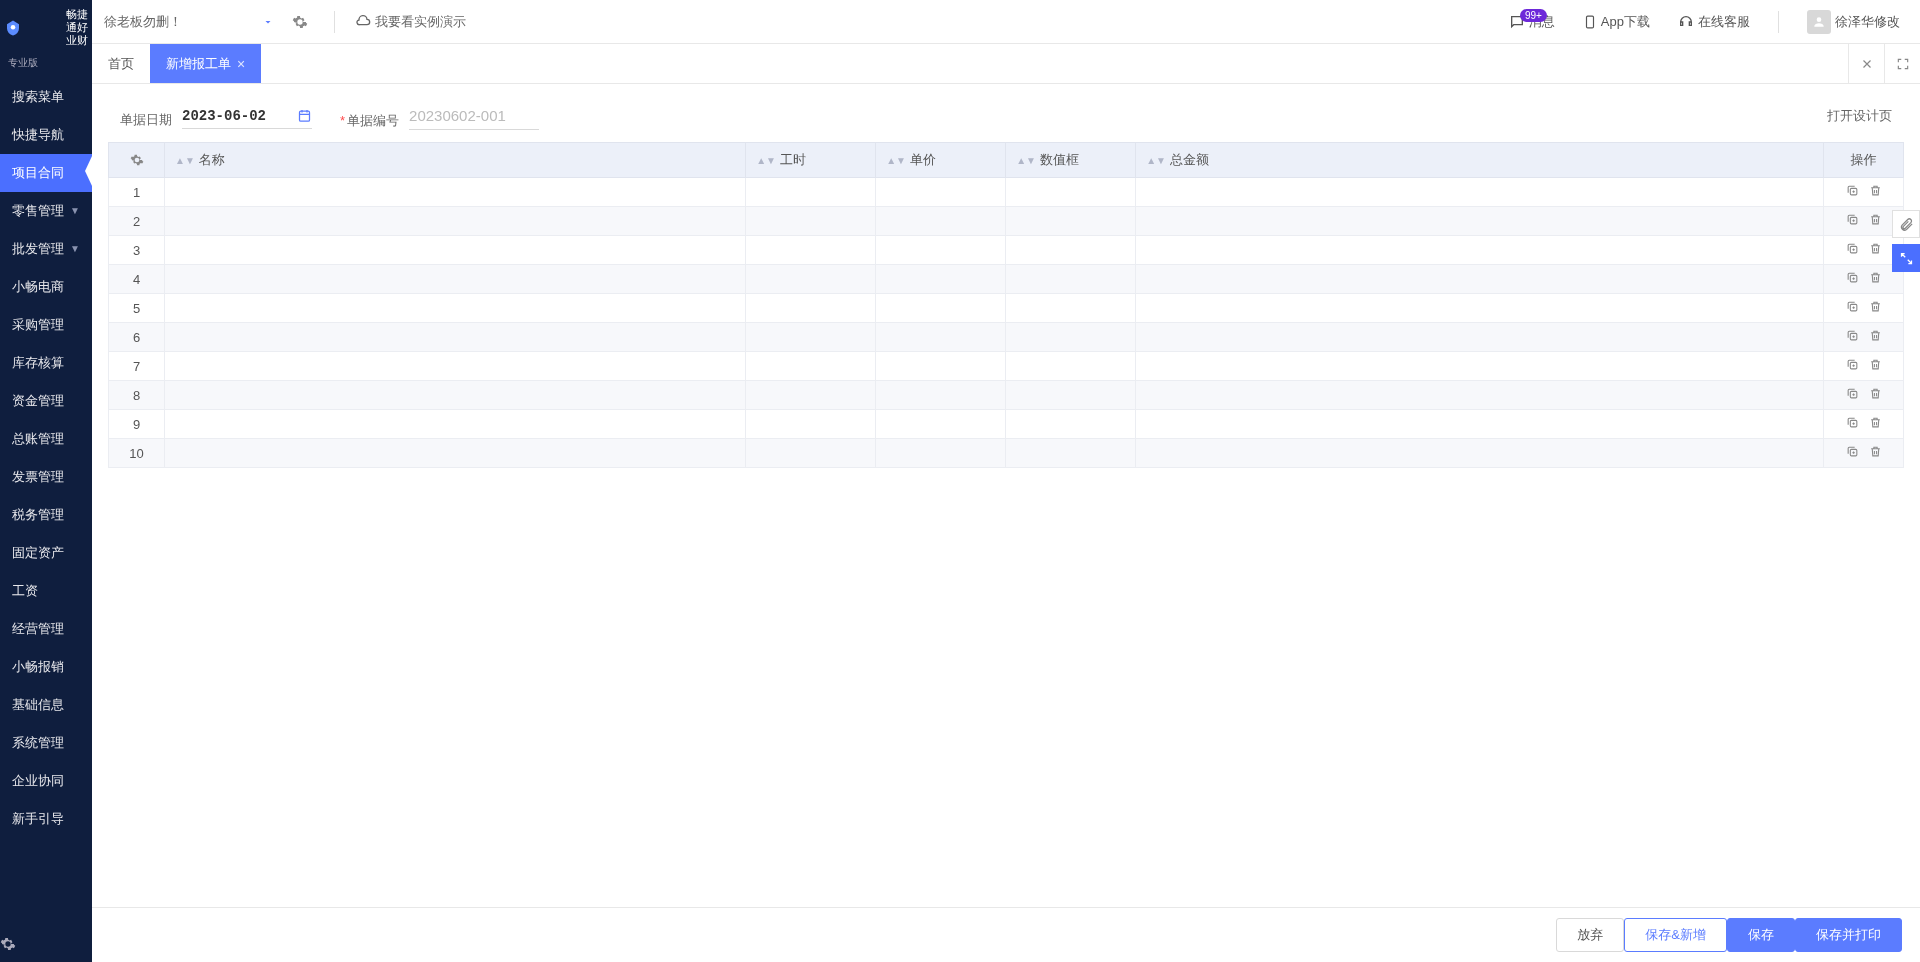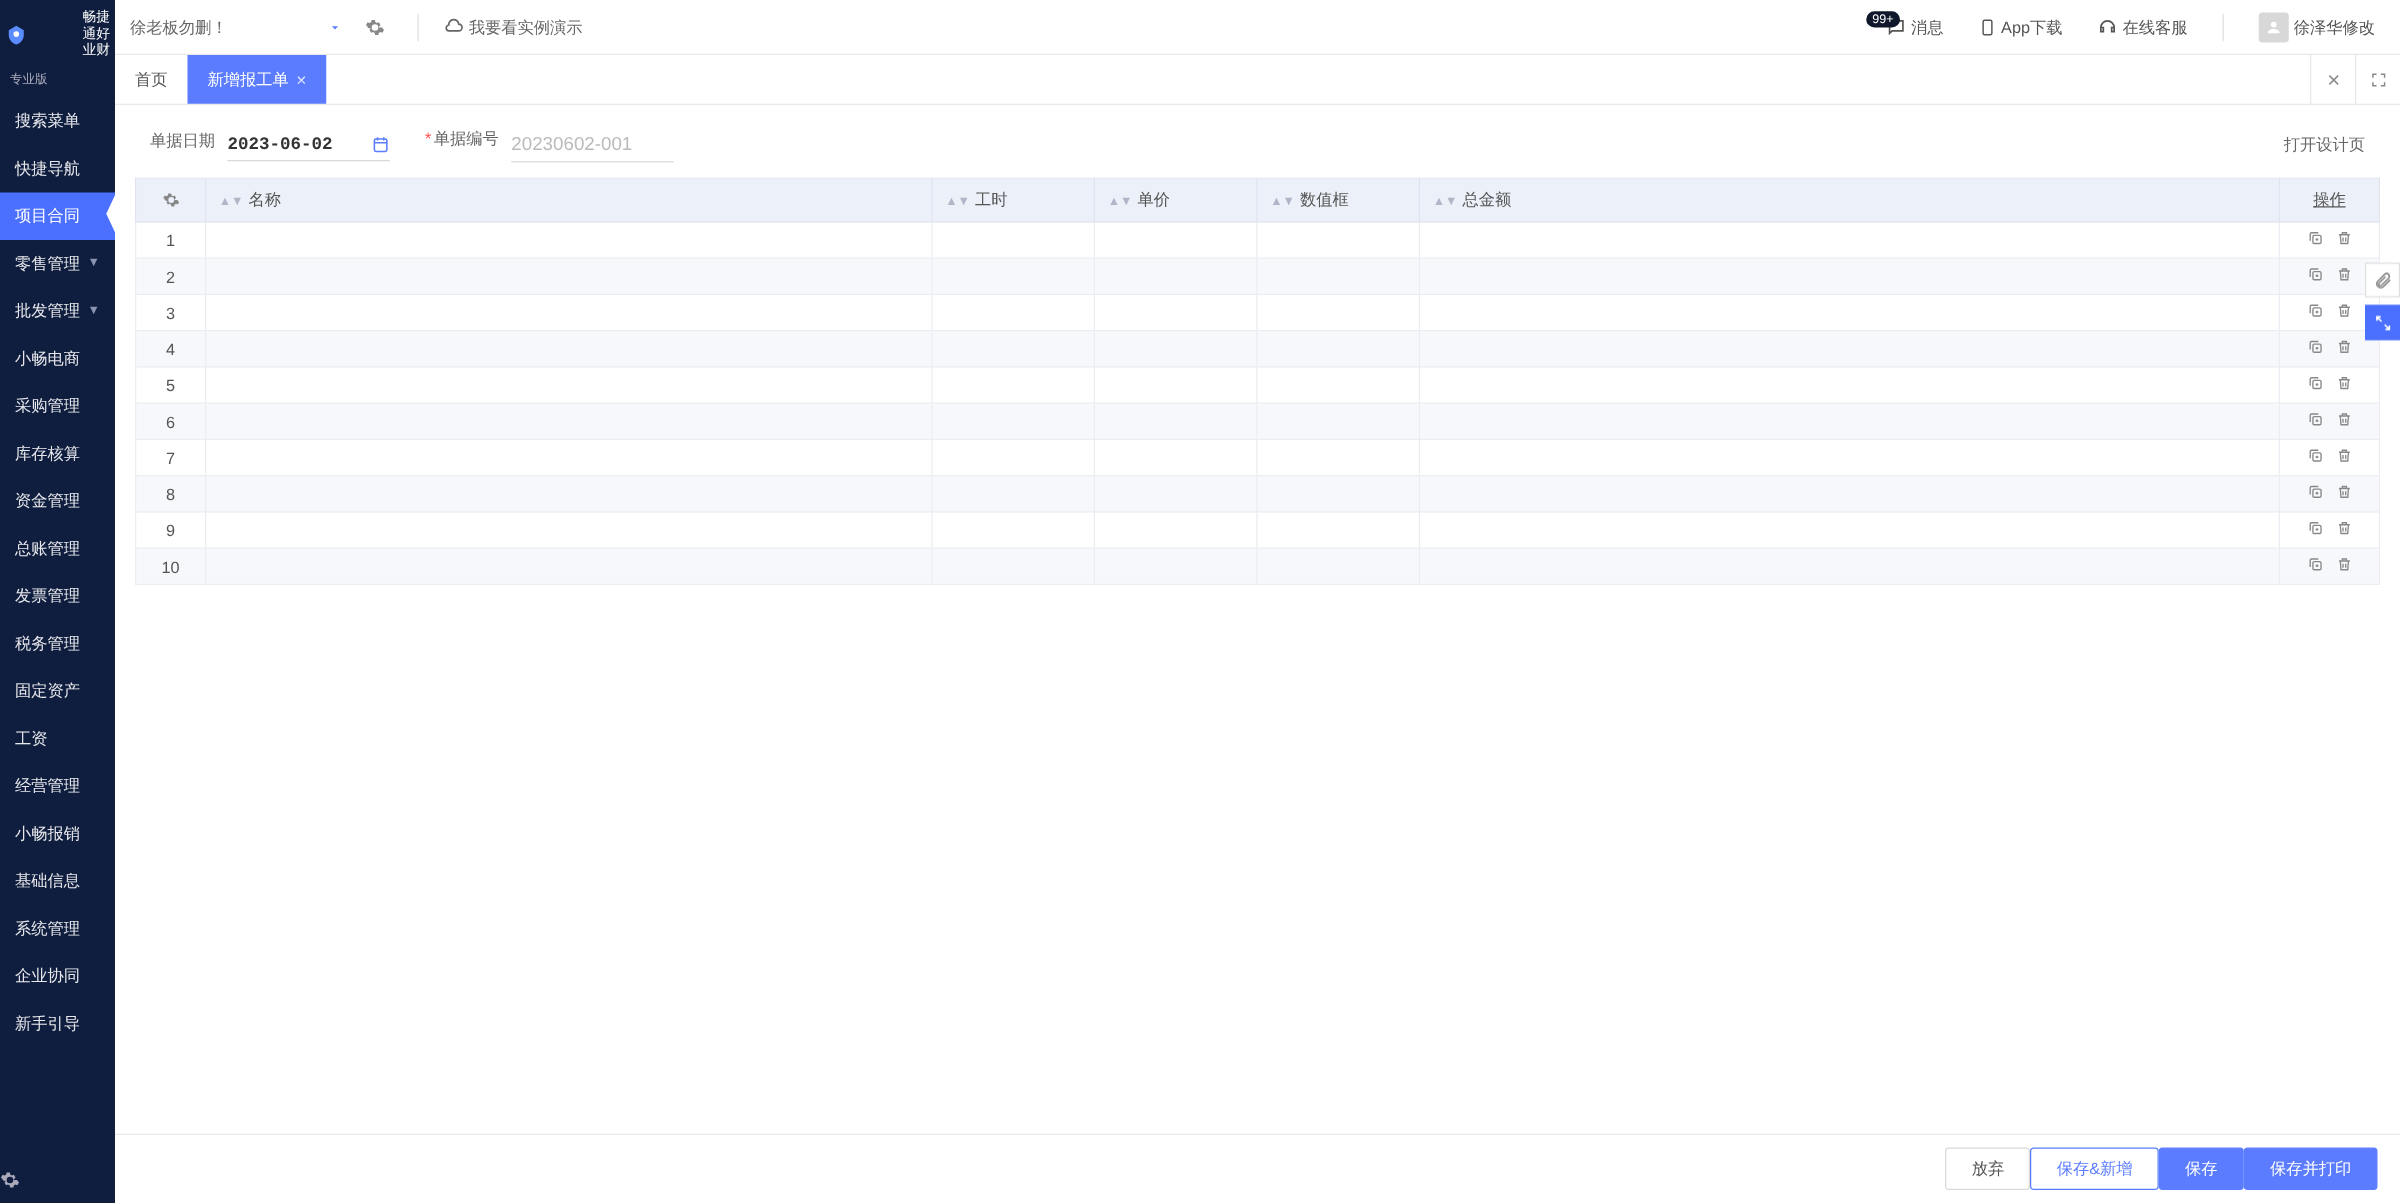--- a/index.html
+++ b/index.html
@@ -101,22 +101,22 @@
     .topbar-spacer { flex: 1; }
     .topbar-item {
       display: flex; align-items: center; gap: 4px;
       color: #555; cursor: pointer;
       padding: 0 8px;
       font-size: 13px;
       position: relative;
     }
     .badge {
       position: absolute;
-      top: -4px; right: 43px;
-      background: #0f172a;
+      top: -4px; right: 16px;
+      background: #6d28d9;
       color: #fff;
       font-size: 10px;
       padding: 1px 5px;
       border-radius: 8px;
       margin-left: 22px;
     }
     .avatar {
       width: 24px; height: 24px;
       background: #d8d8d8;
       border-radius: 3px;
@@ -159,21 +159,21 @@
     
     
     .form-header {
       display: flex;
       align-items: center;
       padding: 18px 28px 12px;
       gap: 28px;
     }
     .form-field {
       display: flex;
-      align-items: flex-start;
+      align-items: flex-end;
       gap: 10px;
     }
     .field-label { color: #666; font-size: 13px; }
     .required { color: #ff4d4f; margin-right: 2px; }
     .date-input {
       display: flex; align-items: center; gap: 8px;
       border-bottom: 1px solid #d9d9d9;
       padding: 4px 0;
       width: 130px;
       justify-content: space-between;
@@ -211,21 +211,21 @@
     thead th .sort { color: #b0b6c8; font-size: 10px; margin-right: 4px; display: inline-flex; flex-direction: column; line-height: 5px; }
     tbody td {
       border: 1px solid #ebedf2;
       padding: 6px 10px;
       height: 26px;
       color: #555;
     }
     tbody tr:nth-child(even) td { background: #f7f8fb; }
     .col-idx { width: 56px; text-align: center; }
     .col-gear { width: 56px; text-align: center; }
-    .col-act { width: 80px; text-align: center; text-decoration: underline; }
+    .col-act { width: 80px; text-align: center; }
     .row-act {
       display: inline-flex; gap: 10px;
       color: #888;
     }
     .row-act span { cursor: pointer; }
     
     
     .float-actions {
       position: fixed;
       right: 0;

